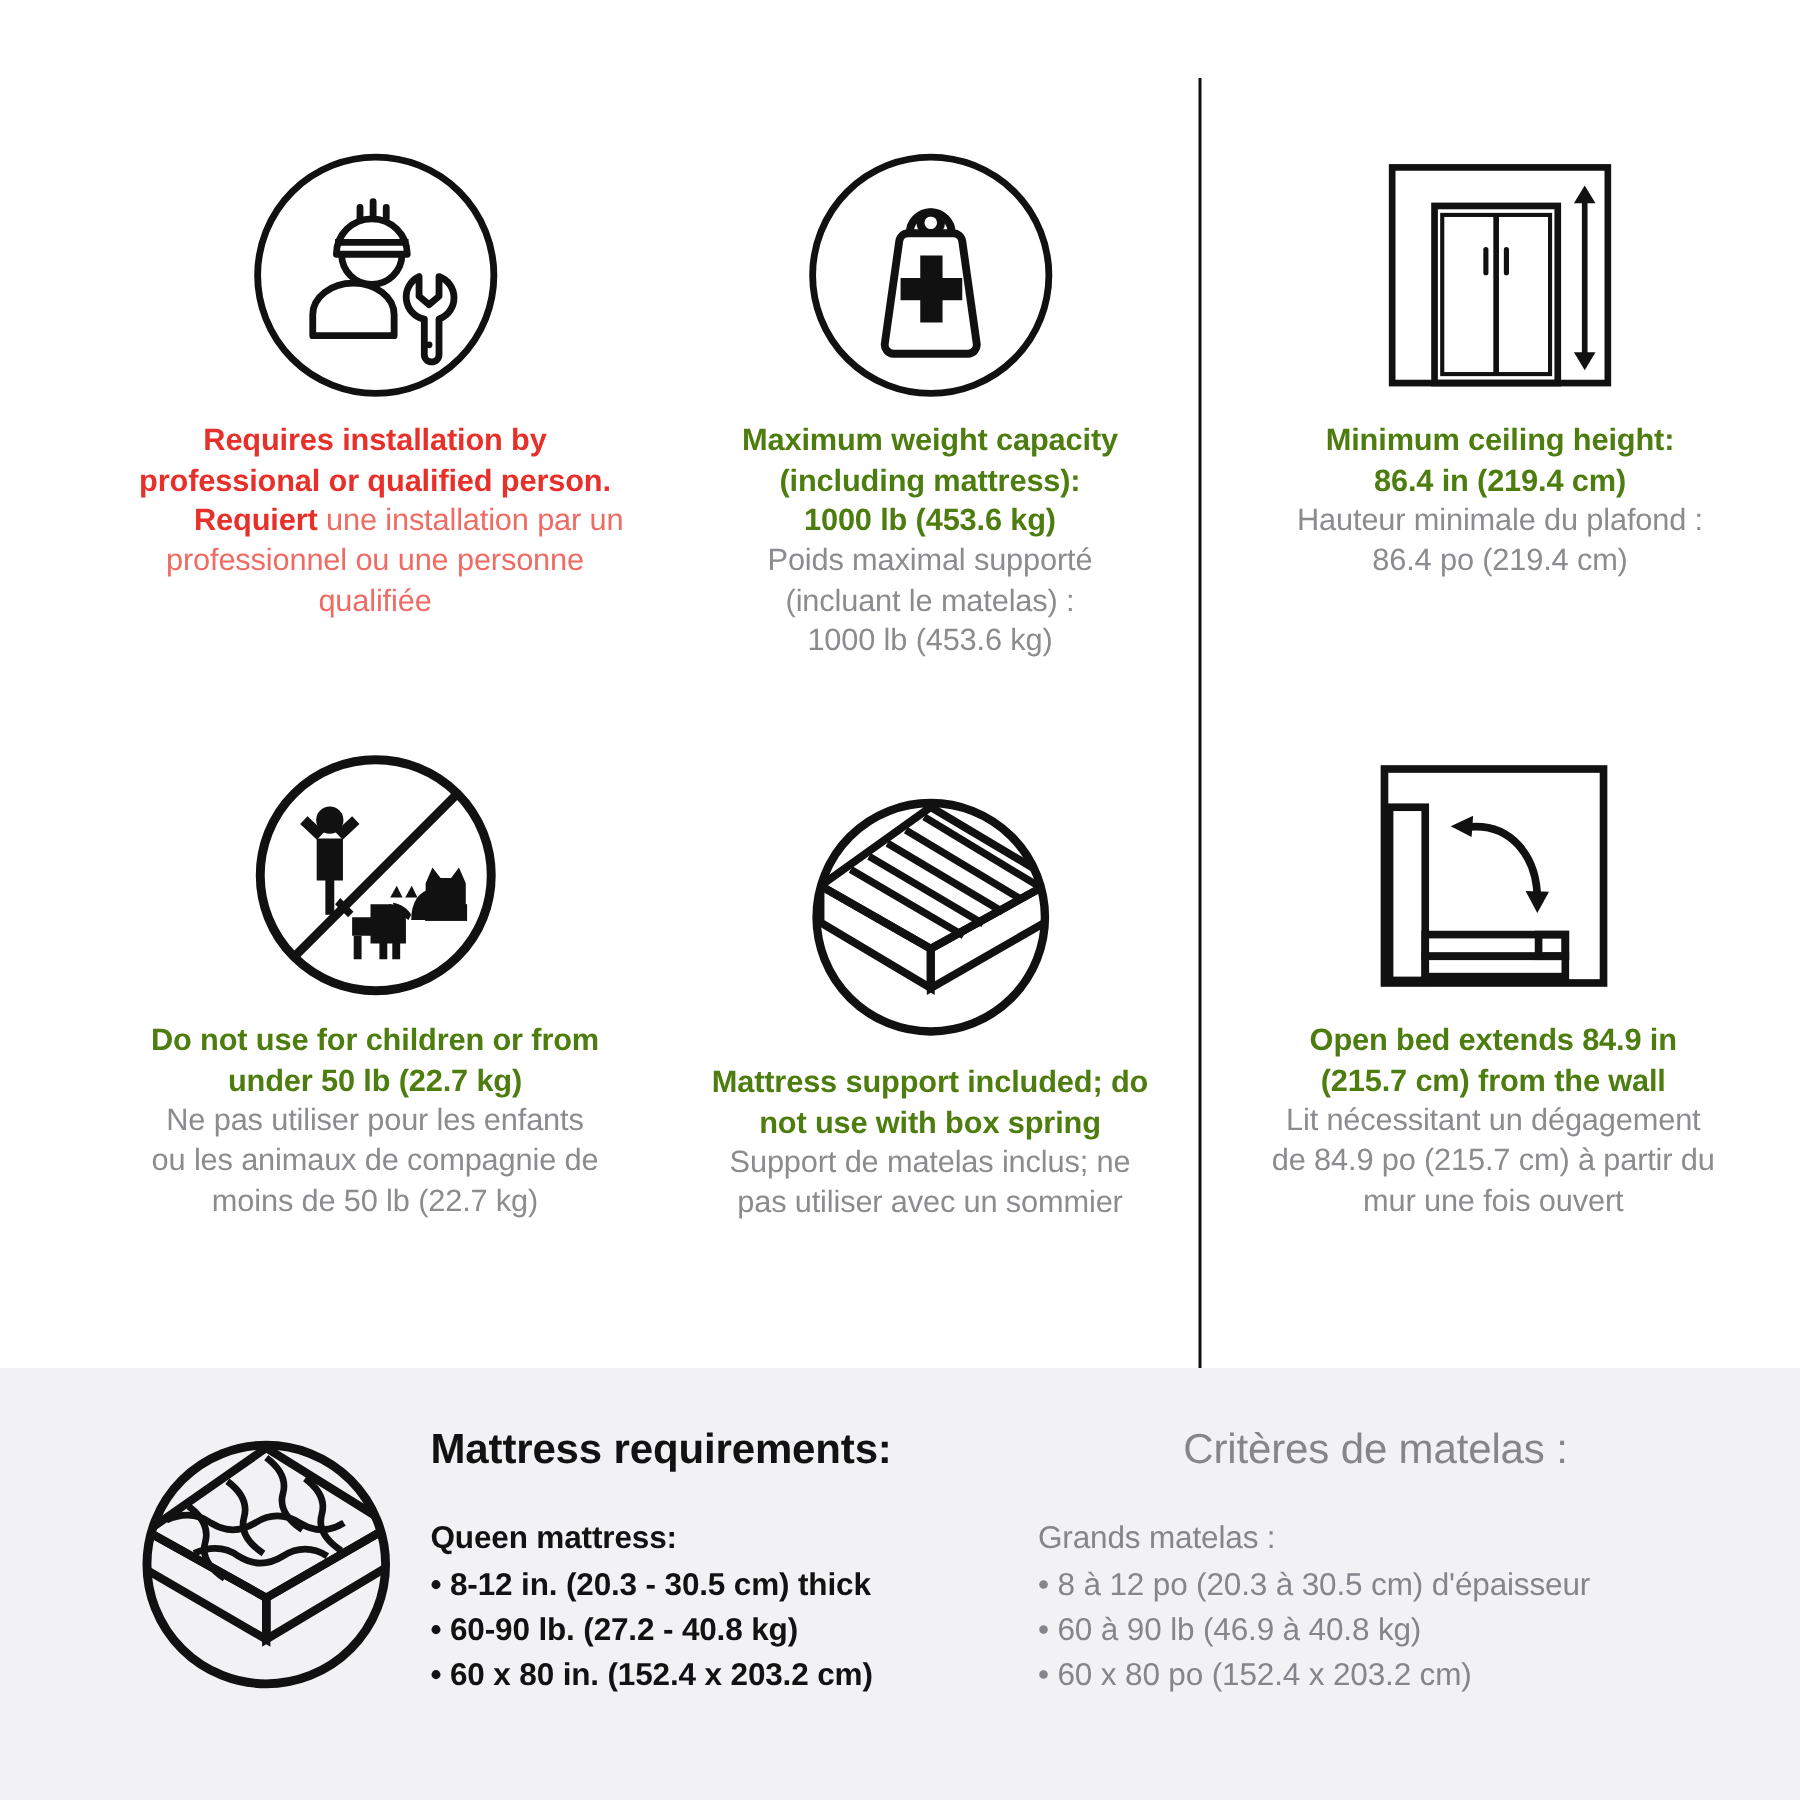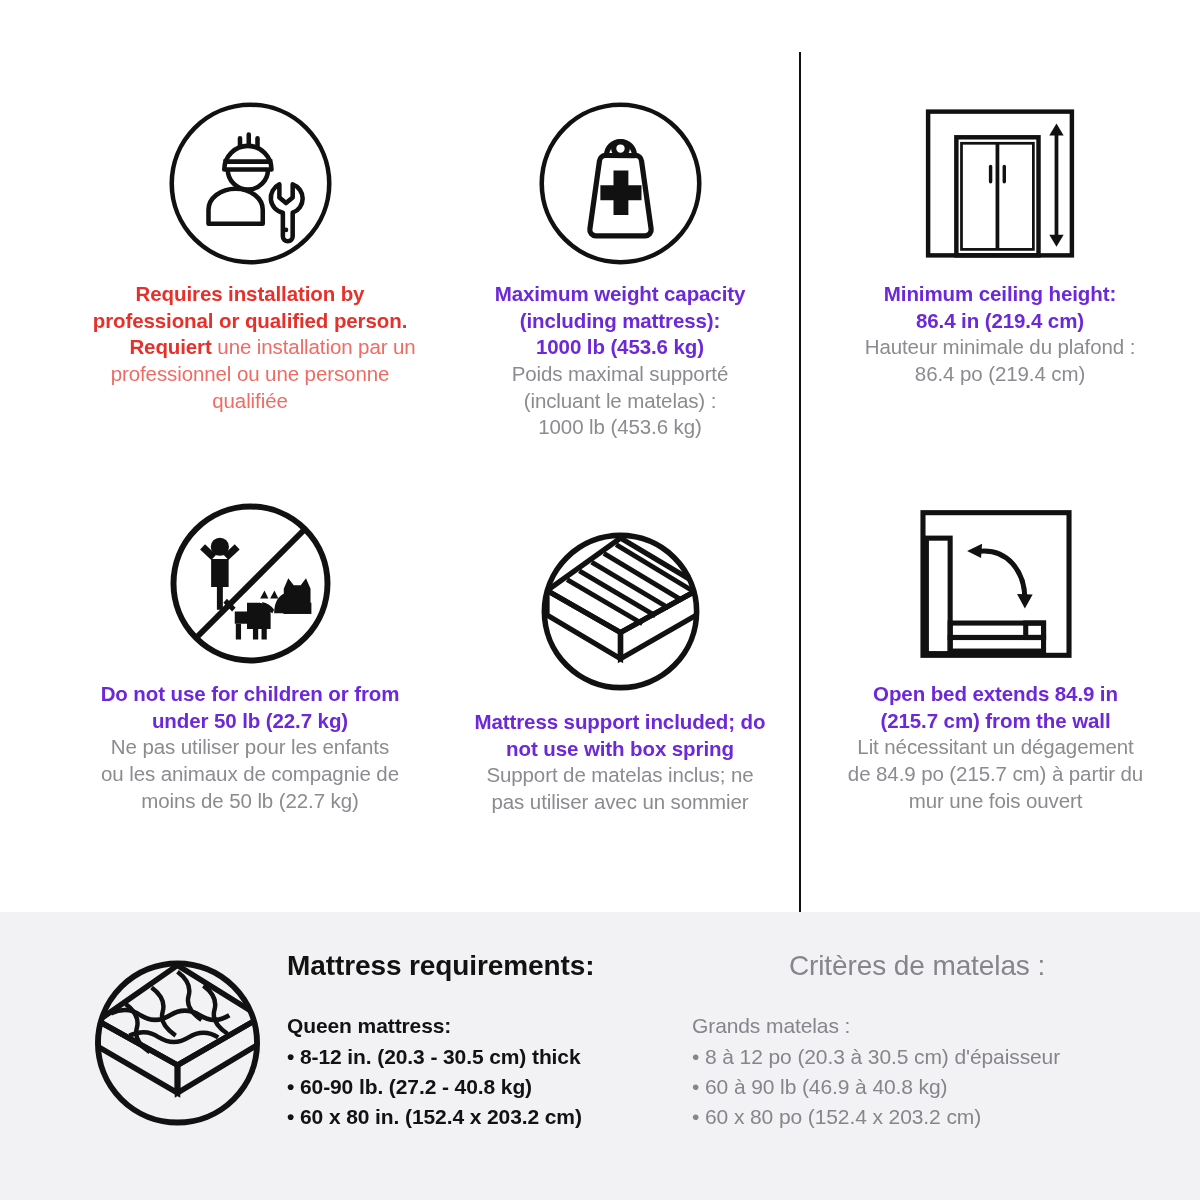--- a/index.html
+++ b/index.html
@@ -61,21 +61,21 @@
   .c-r1c1 { left: 40px;  top: 86px;  width: 420px; }
   .c-r1c2 { left: 450px; top: 86px;  width: 340px; }
   .c-r1c3 { left: 820px; top: 86px;  width: 360px; }
   .c-r2c1 { left: 40px;  top: 486px; width: 420px; }
   .c-r2c2 { left: 440px; top: 514px; width: 360px; }
   .c-r2c3 { left: 808px; top: 486px; width: 375px; }
 
   .line-en {
     font-weight: bold;
     font-size: 20.5px;
-    color: #6d28d9;
+    color: #4d7c0f;
     letter-spacing: -0.1px;
   }
   .line-fr {
     font-size: 20.5px;
     color: #8b8b90;
     letter-spacing: -0.1px;
   }
   .line-en.red {
     color: #e8302a;
   }

